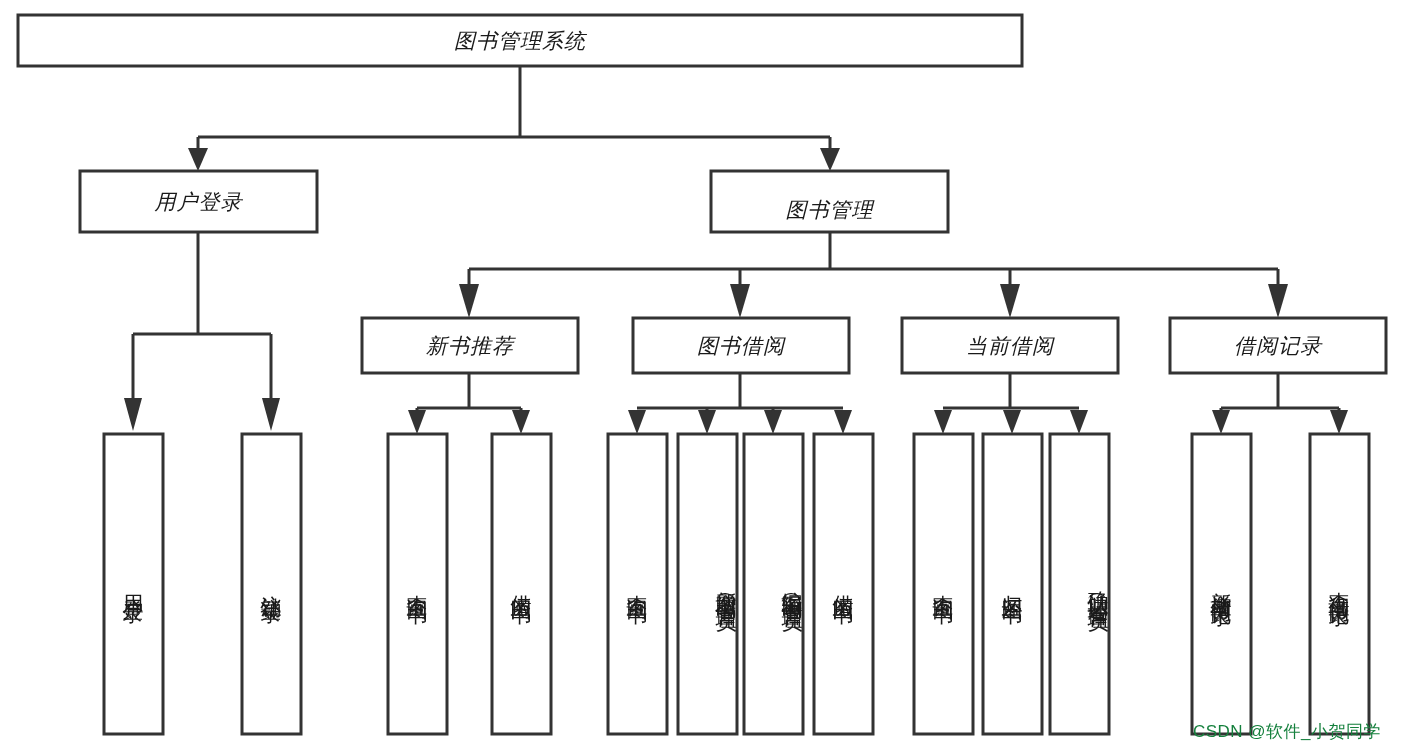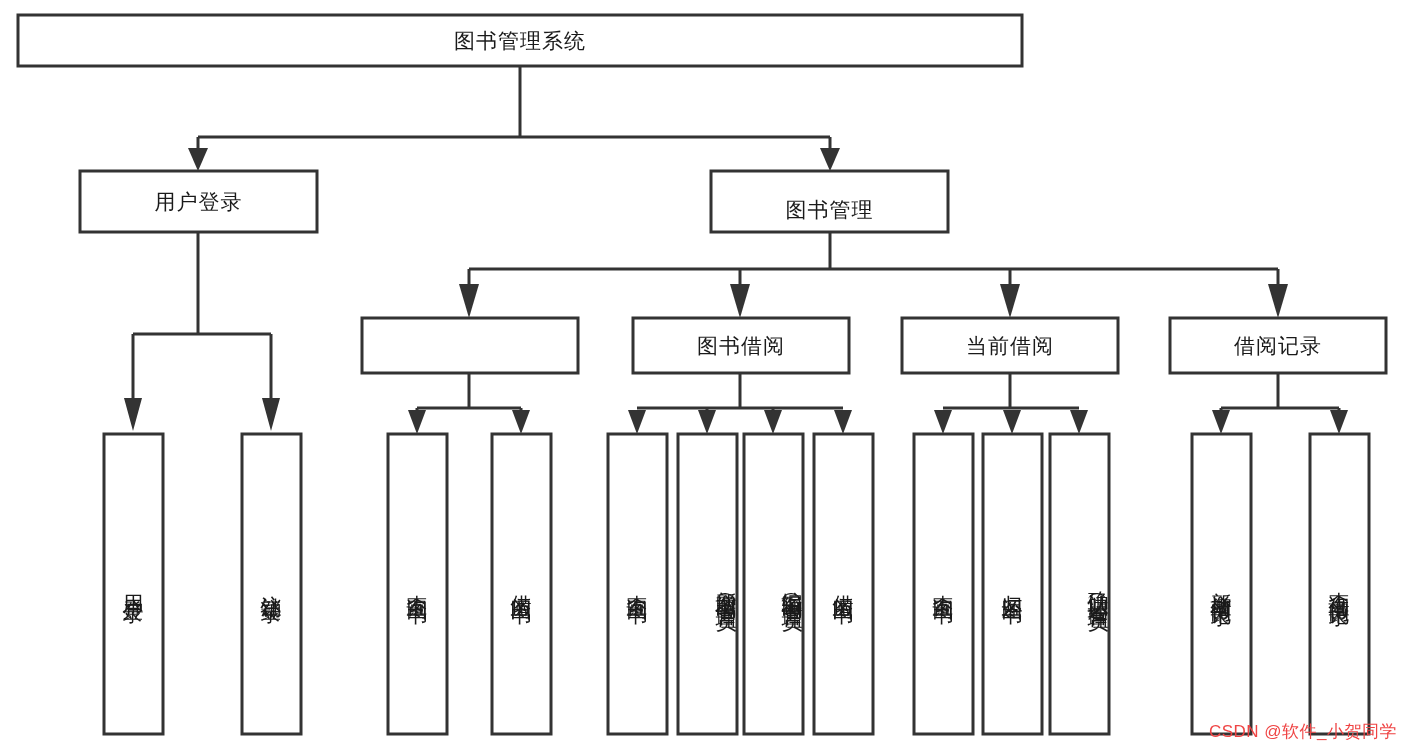--- a/index.html
+++ b/index.html
@@ -41,40 +41,41 @@
   .node-label-h {
     position: absolute;
     display: flex;
     align-items: center;
     justify-content: center;
     font-size: 21px;
     color: #1a1a1a;
     letter-spacing: 1px;
     white-space: nowrap;
     pointer-events: none;
+    font-style: italic;
   }
   .node-label-v {
     position: absolute;
     display: flex;
     align-items: center;
     justify-content: center;
     font-size: 21px;
     color: #1a1a1a;
     writing-mode: vertical-rl;
     text-orientation: upright;
     letter-spacing: 3px;
     line-height: 1;
     pointer-events: none;
   }
   .watermark {
     position: absolute;
-    right: 8px;
+    right: 24px;
     bottom: 4px;
     font-size: 17px;
-    color: #ef4444;
+    color: #15803d;
     letter-spacing: 0.5px;
     white-space: nowrap;
   }
 </style>
 </head>
 <body>
 
 <div id="diagram-root">
 
   <svg class="canvas" viewBox="0 0 1405 747">
@@ -161,20 +162,21 @@
 
     <rect class="node-box" x="1192" y="434" width="59" height="300"></rect>
     <rect class="node-box" x="1310" y="434" width="59" height="300"></rect>
   </svg>
 
   <div class="node-label-h" style="left:18px; top:15px; width:1004px; height:51px;">图书管理系统</div>
 
   <div class="node-label-h" style="left:80px; top:171px; width:237px; height:61px;">用户登录</div>
   <div class="node-label-h" style="left:711px; top:171px; width:237px; height:78px;">图书管理</div>
 
+  <div class="node-label-h" style="left:362px; top:318px; width:216px; height:55px;">新书推荐</div>
   <div class="node-label-h" style="left:633px; top:318px; width:216px; height:55px;text-align:right;">图书借阅</div>
   <div class="node-label-h" style="left:902px; top:318px; width:216px; height:55px;">当前借阅</div>
   <div class="node-label-h" style="left:1170px; top:318px; width:216px; height:55px;">借阅记录</div>
 
   <div class="node-label-v" style="left:104px; top:434px; width:59px; height:300px;">用户登录</div>
   <div class="node-label-v" style="left:242px; top:434px; width:59px; height:300px;">注销登录</div>
 
   <div class="node-label-v" style="left:388px; top:434px; width:59px; height:300px;">查询图书</div>
   <div class="node-label-v" style="left:492px; top:434px; width:59px; height:300px;">借阅图书</div>
 

